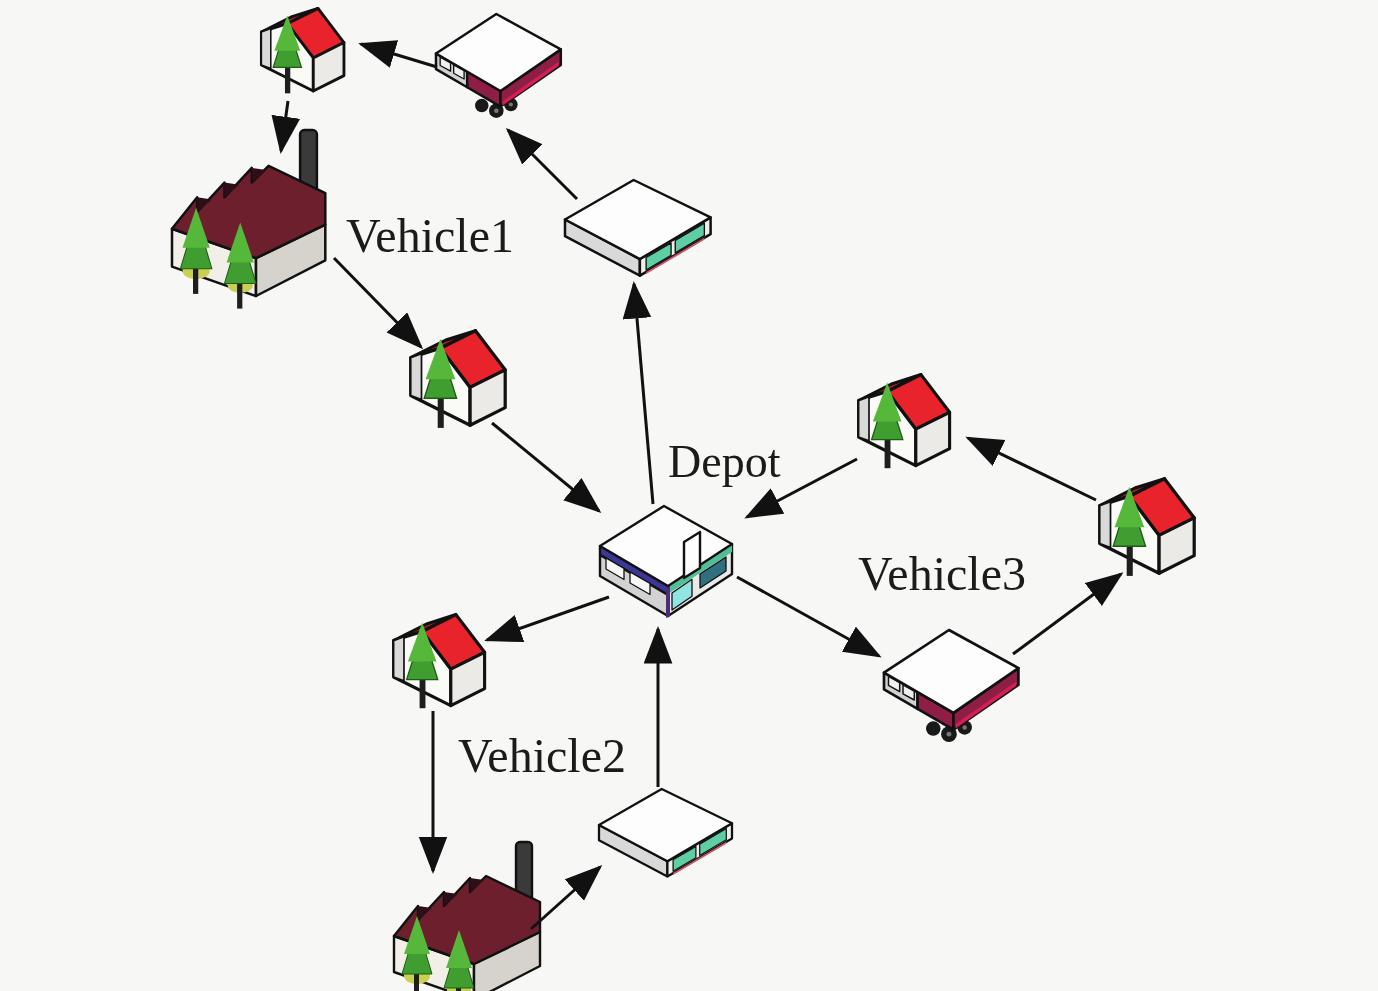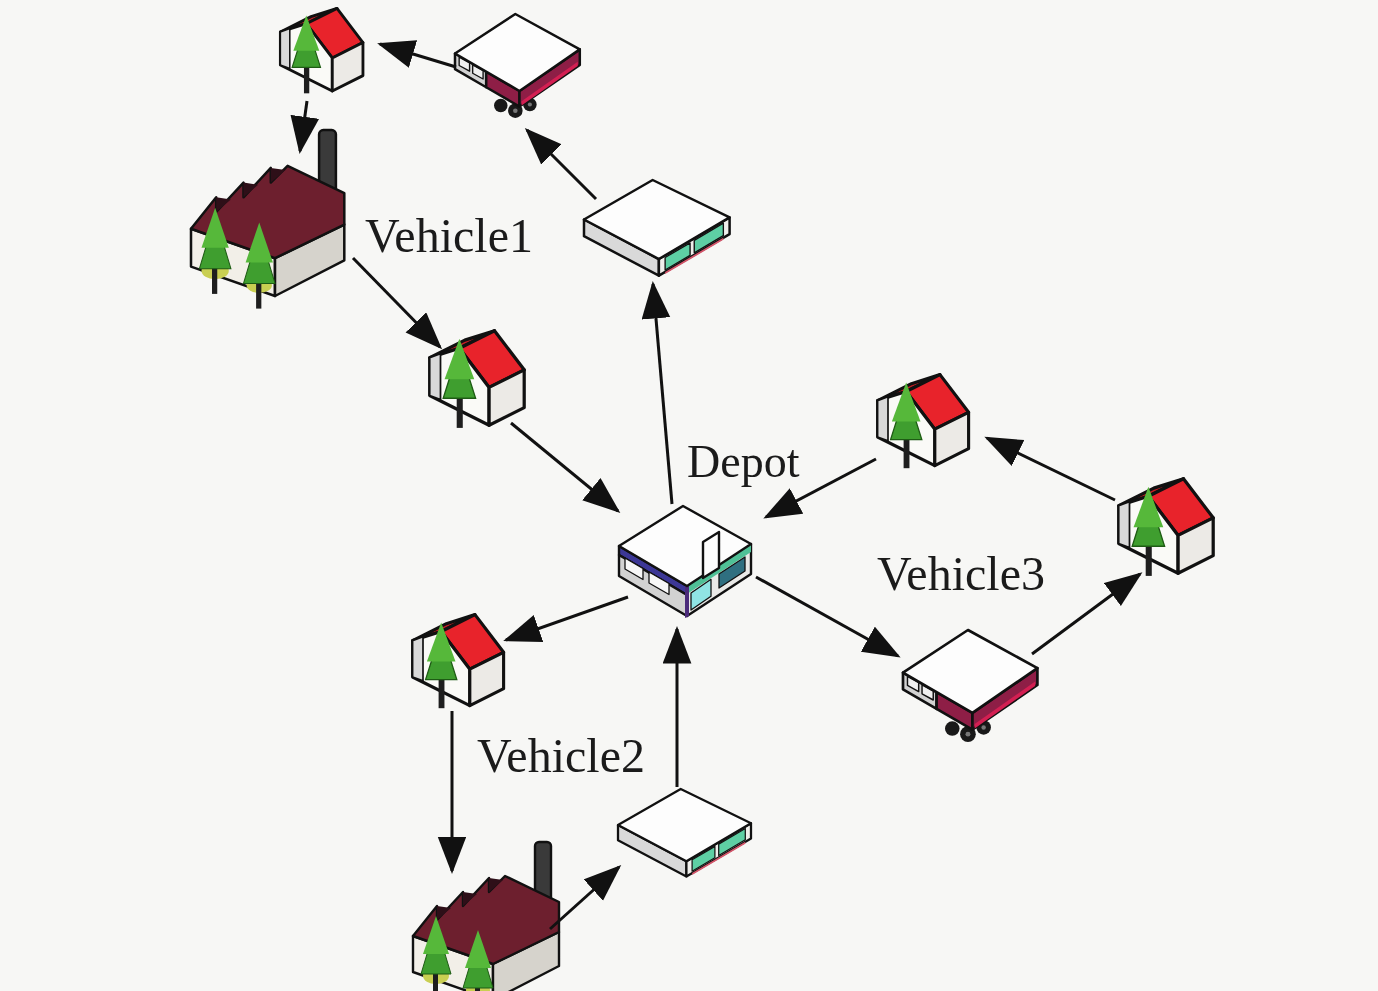--- a/index.html
+++ b/index.html
@@ -8,21 +8,20 @@
     width: 1378px;
     height: 991px;
     overflow: hidden;
     background: #f7f7f5;
     font-family: "Liberation Serif", serif;
   }
   .canvas-wrap {
     position: relative;
     width: 1172px;
     height: 991px;
-    padding-left: 19px;
   }
   svg { display: block; }
   .route-label {
     font-family: "Liberation Serif", serif;
     font-size: 48px;
     fill: #1b1b1b;
   }
   .depot-label {
     font-family: "Liberation Serif", serif;
     font-size: 46px;

